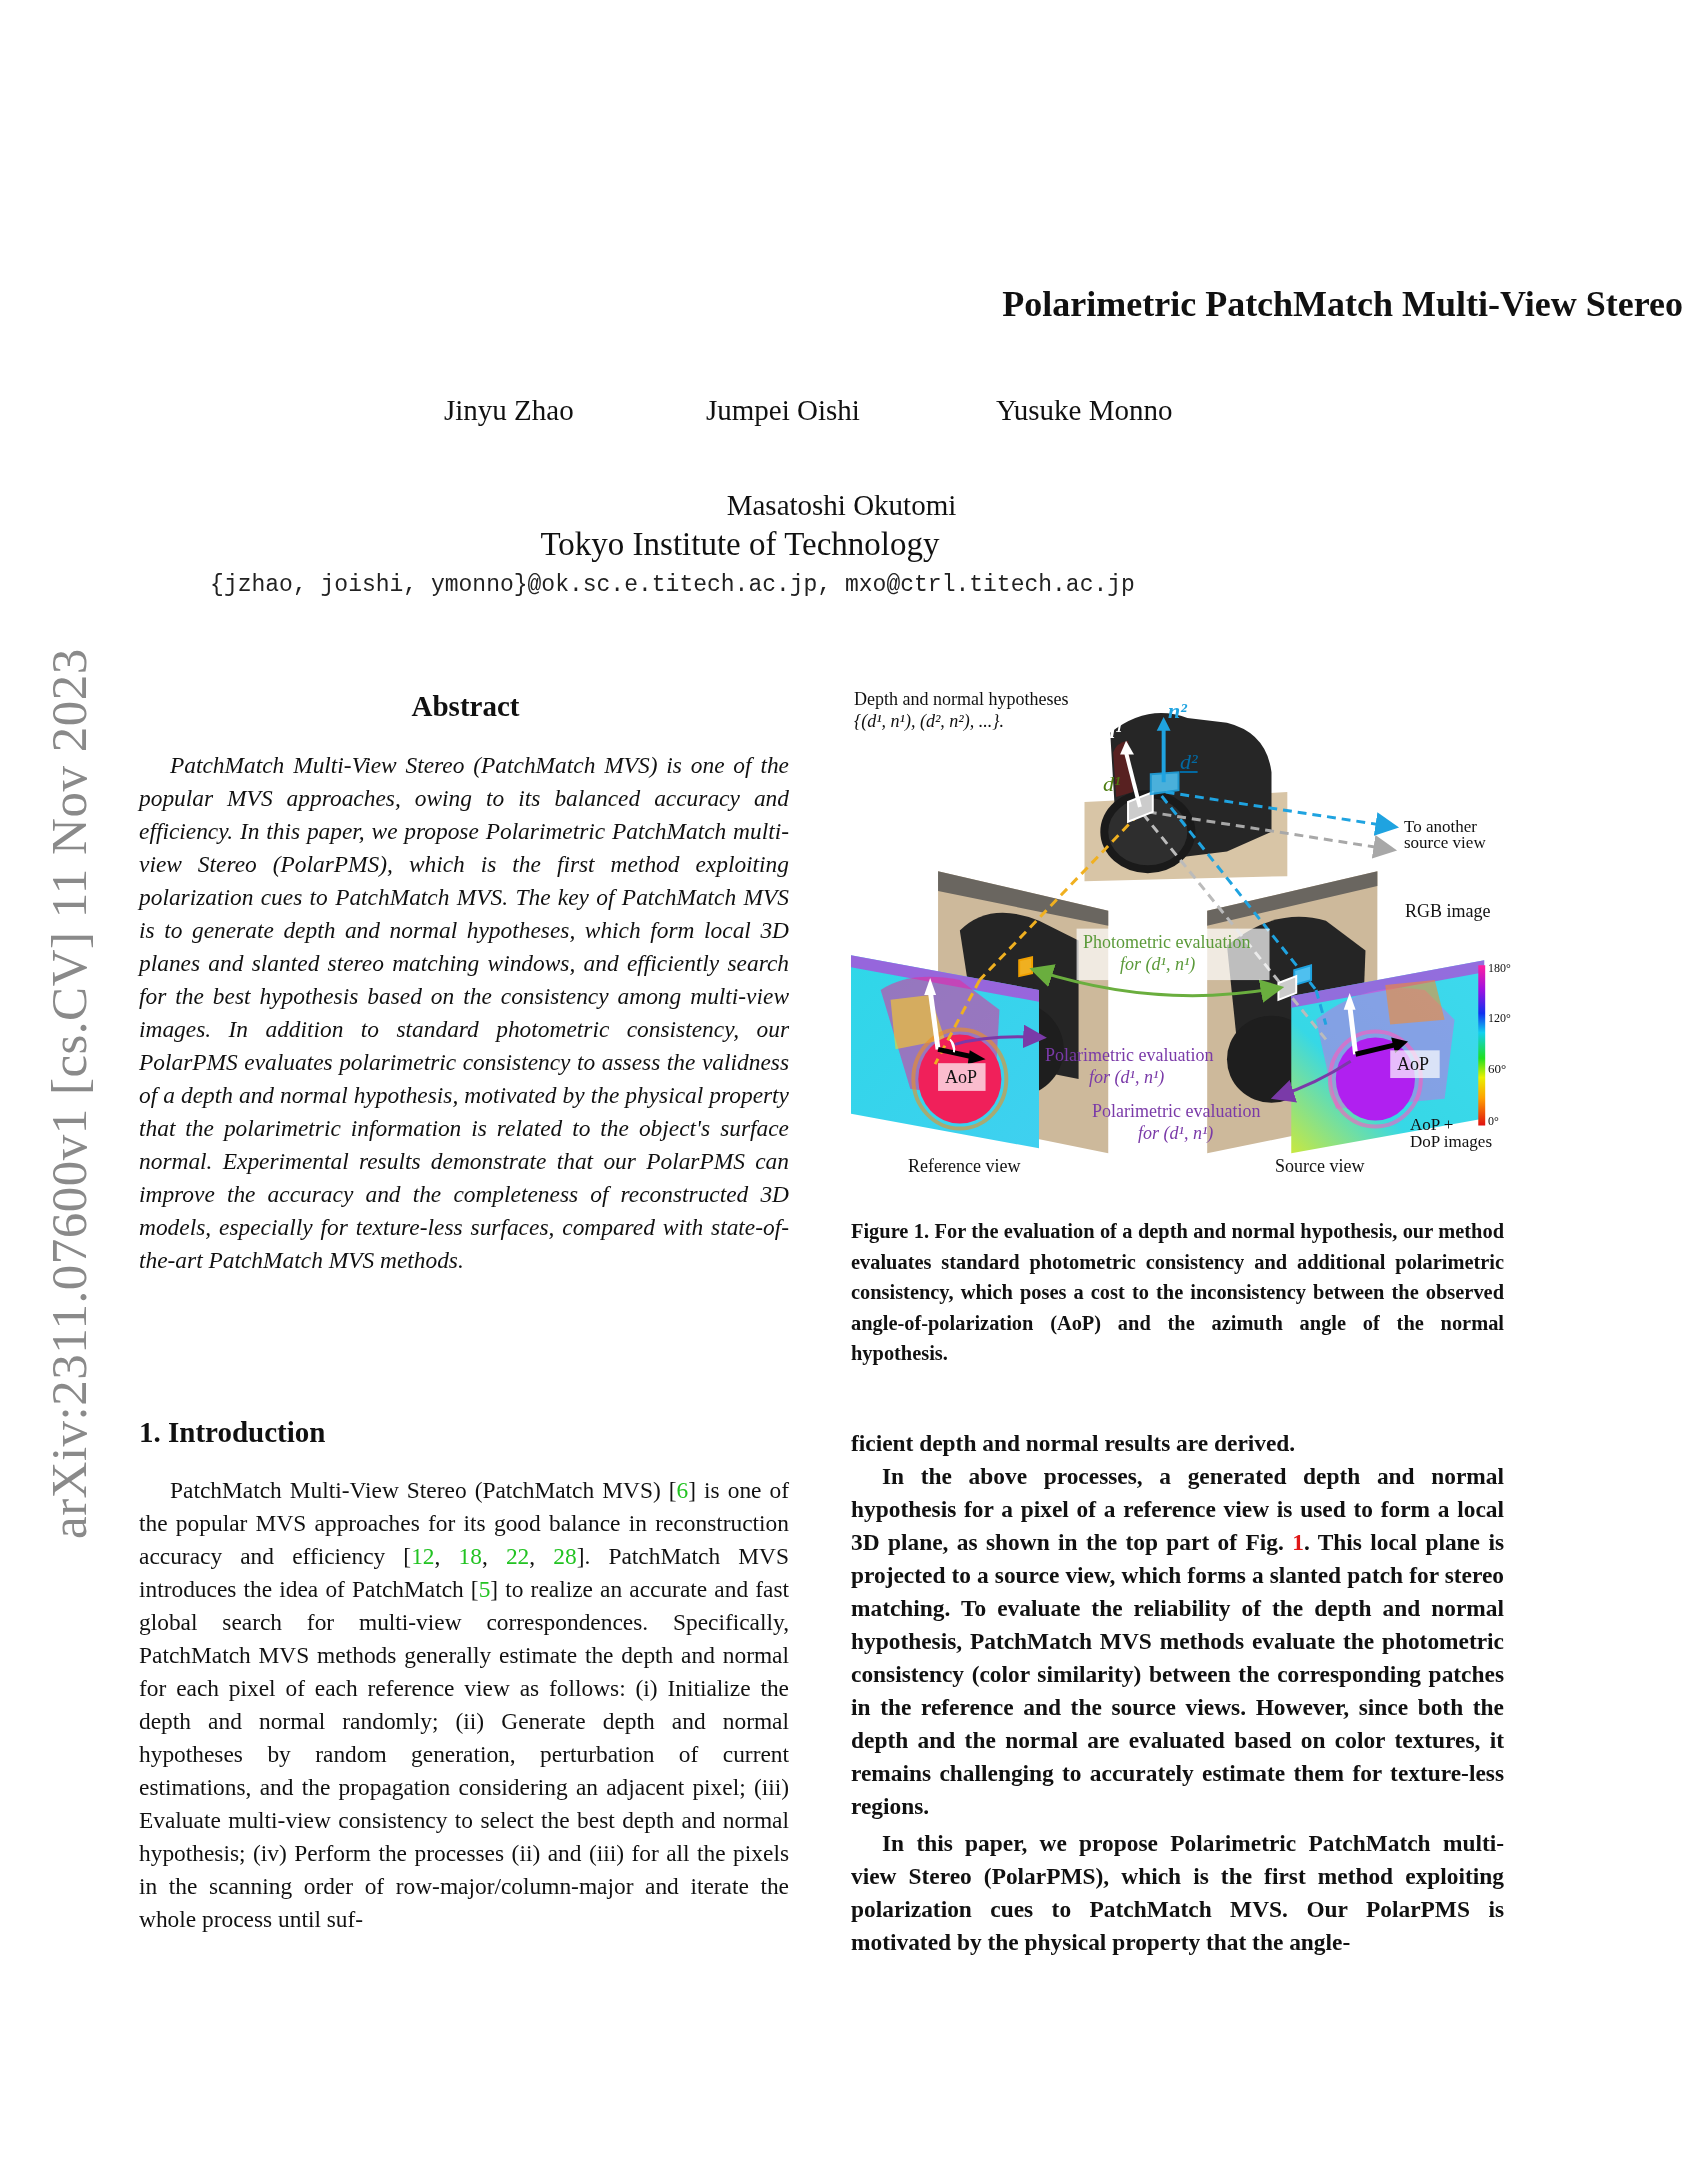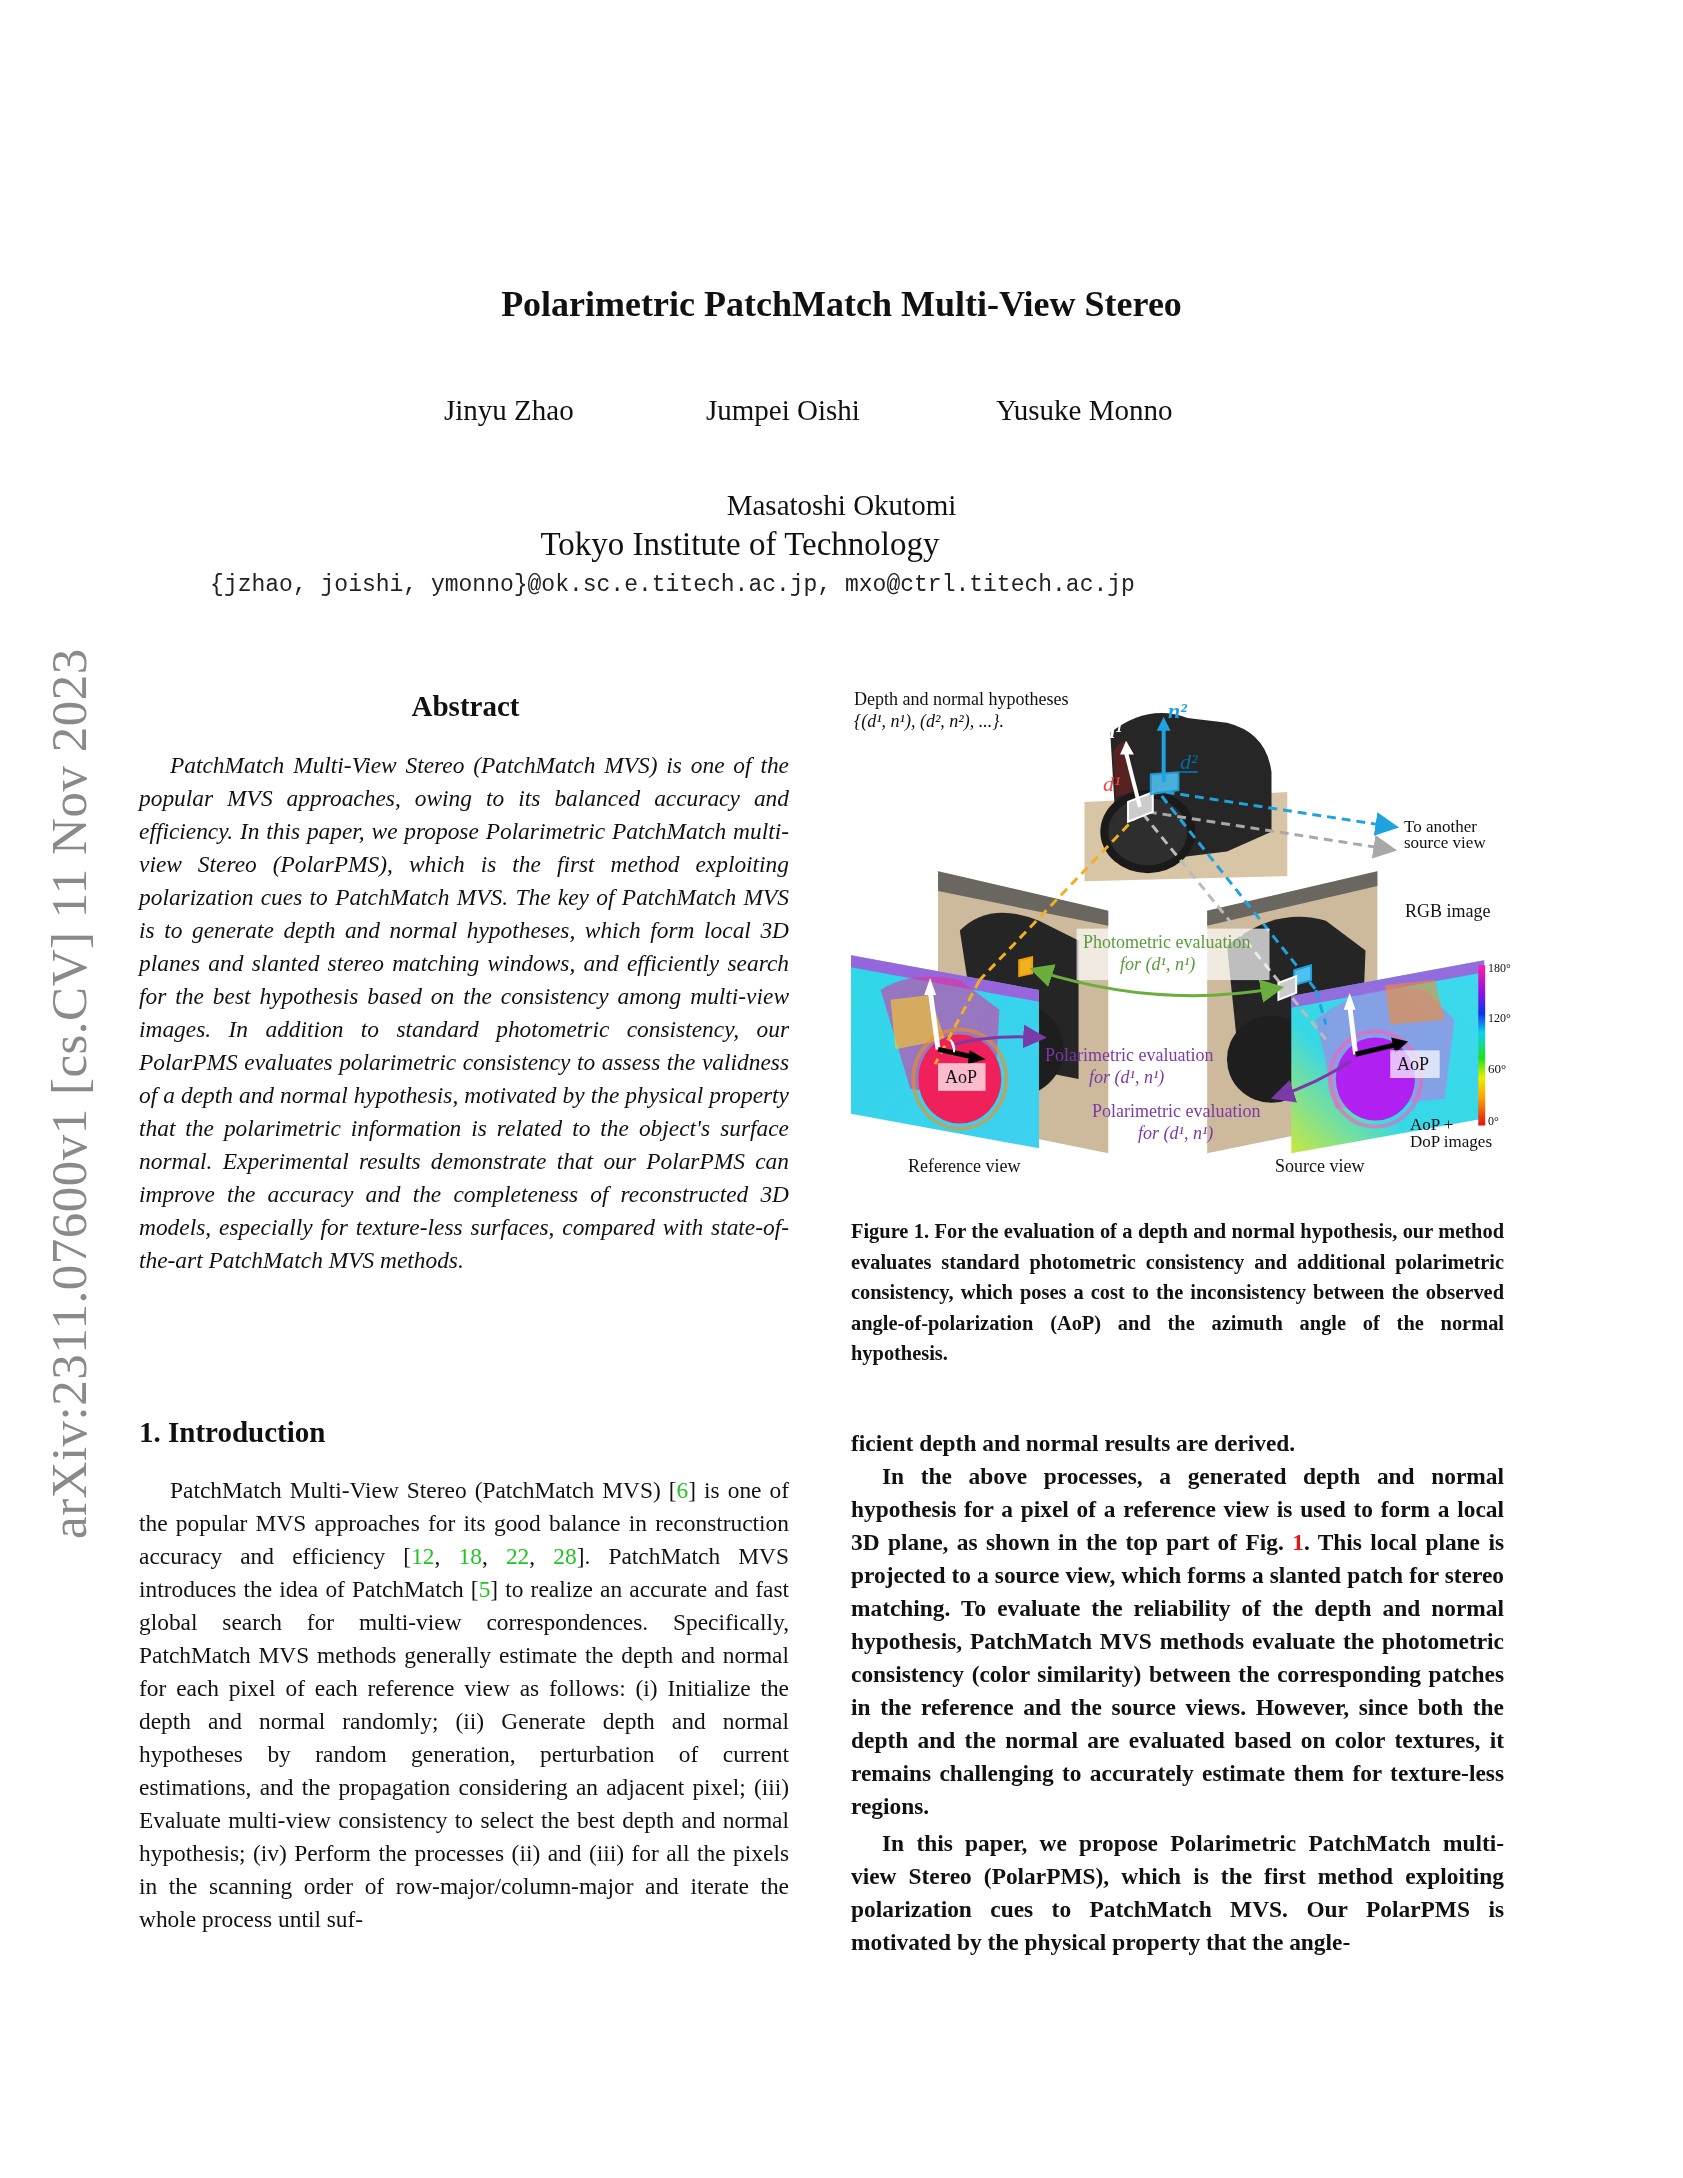--- a/index.html
+++ b/index.html
@@ -4,21 +4,21 @@
 <style>
   html, body { margin: 0; padding: 0; background: #ffffff; }
   body { width: 1683px; height: 2178px; position: relative; overflow: hidden;
          font-family: "Liberation Serif", "DejaVu Serif", serif; color: #111; }
   .abs { position: absolute; }
 
   
   .arxiv { position: absolute; left: 40px; top: 1539px; transform-origin: 0 0; transform: rotate(-90deg);
            font-family: "Liberation Serif", serif; font-size: 51px; color: #8a8a8a; white-space: nowrap; letter-spacing: 0.5px; }
 
-  .title { left: 0; width: 1683px; top: 283px; text-align: center; font-weight: bold; font-size: 36px; }
+  .title { left: 0; width: 1683px; top: 283px; text-align: right; font-weight: bold; font-size: 36px; }
   .author1 { position: absolute; left: 444px; top: 394px; font-size: 29px; }
   .author2 { position: absolute; left: 706px; top: 394px; font-size: 29px; }
   .author3 { position: absolute; left: 996px; top: 394px; font-size: 29px; }
   .author4 { left: 0; width: 1683px; top: 489px; text-align: center; font-size: 29px; }
   .affil { left: 0; width: 1480px; top: 526px; text-align: center; font-size: 33px; }
   .emails { left: 0; width: 1345px; top: 572px; text-align: center; font-family: "Liberation Mono", "DejaVu Sans Mono", monospace; font-size: 23px; color: #222; }
 
   .sec-head { font-weight: bold; font-size: 29px; }
   .abstract-head { left: 139px; width: 653px; top: 690px; text-align: center; }
   .col-left { left: 139px; width: 650px; }
@@ -179,21 +179,21 @@
 
     <rect x="228" y="248" width="195" height="52" fill="#ffffff" opacity="0.7"></rect>
     <rect x="88" y="384" width="48" height="28" fill="#ffffff" opacity="0.7"></rect>
     <rect x="545" y="371" width="50" height="28" fill="#ffffff" opacity="0.7"></rect>
   </svg>
 
   <div class="fig-label" style="left:3px;top:6px;">Depth and normal hypotheses</div>
   <div class="fig-label" style="left:3px;top:28px;font-style:italic;">{(d¹, n¹), (d², n²), ...}.</div>
   <div class="fig-label" style="left:252px;top:38px;font-size:22px;font-weight:bold;font-style:italic;color:#fff;">n¹</div>
   <div class="fig-label" style="left:317px;top:18px;font-size:22px;font-weight:bold;font-style:italic;color:#1fa3e0;">n²</div>
-  <div class="fig-label" style="left:252px;top:91px;font-size:22px;font-style:italic;color:#ef4444;">d¹</div>
+  <div class="fig-label" style="left:252px;top:91px;font-size:22px;font-style:italic;color:#4d7c0f;">d¹</div>
   <div class="fig-label" style="left:329px;top:69px;font-size:22px;font-style:italic;color:#0369a1;text-decoration:underline;">d²</div>
   <div class="fig-label" style="left:553px;top:135px;font-size:17px;line-height:17px;">To another</div>
   <div class="fig-label" style="left:553px;top:151px;font-size:17px;line-height:17px;">source view</div>
   <div class="fig-label" style="left:554px;top:218px;">RGB image</div>
   <div class="fig-label fig-green" style="left:232px;top:249px;">Photometric evaluation</div>
   <div class="fig-label fig-green" style="left:269px;top:271px;font-style:italic;">for (d¹, n¹)</div>
   <div class="fig-label fig-purple" style="left:194px;top:362px;">Polarimetric evaluation</div>
   <div class="fig-label fig-purple" style="left:238px;top:384px;font-style:italic;">for (d¹, n¹)</div>
   <div class="fig-label fig-purple" style="left:241px;top:418px;">Polarimetric evaluation</div>
   <div class="fig-label fig-purple" style="left:287px;top:440px;font-style:italic;">for (d¹, n¹)</div>

